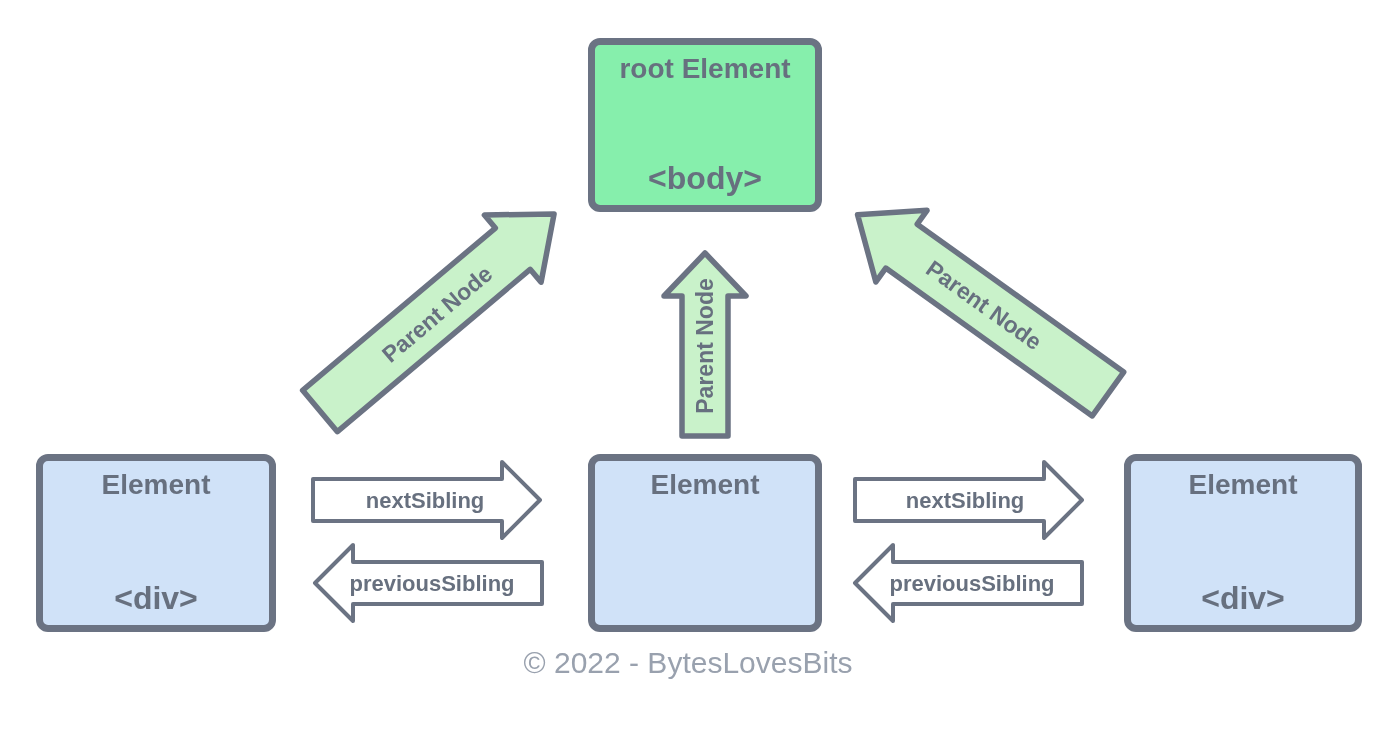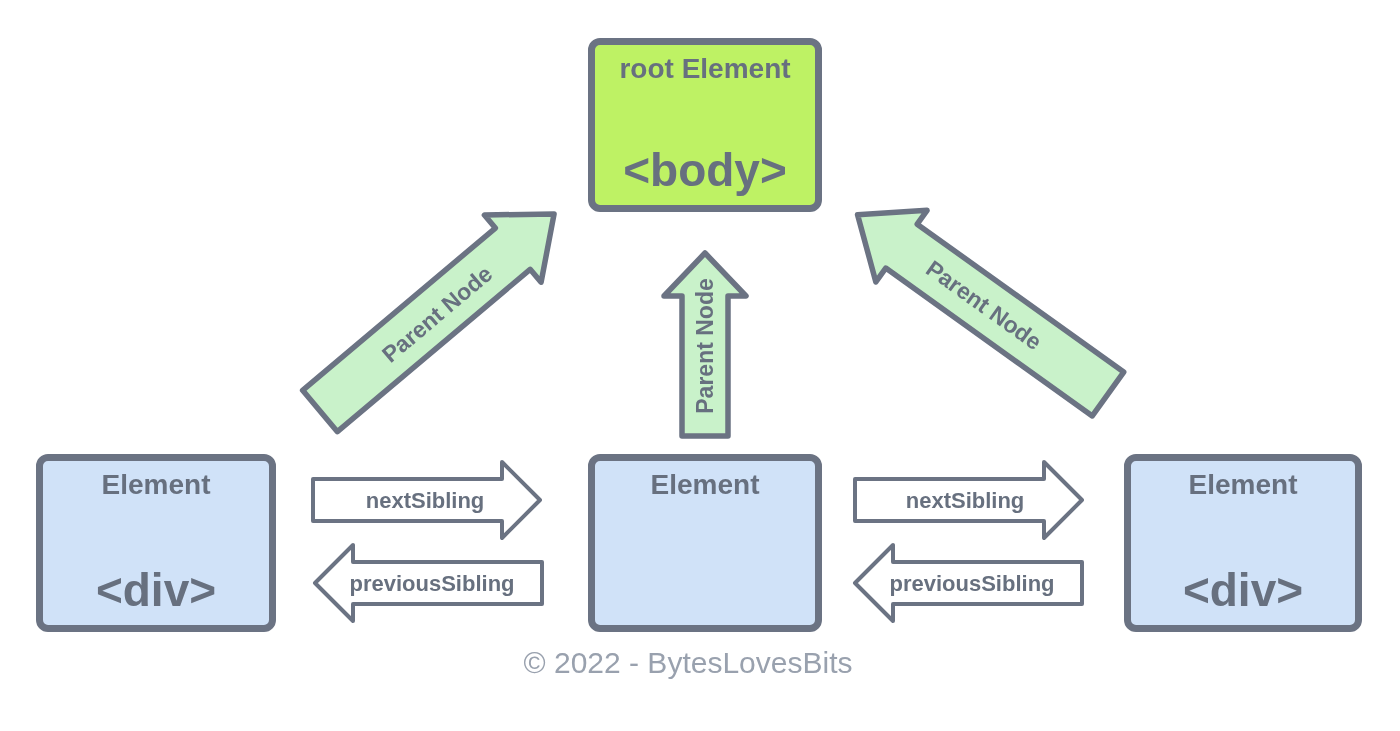--- a/index.html
+++ b/index.html
@@ -23,30 +23,30 @@
   .node {
     position: absolute;
     box-sizing: border-box;
     border: 7px solid #6b7383;
     border-radius: 12px;
     display: flex;
     flex-direction: column;
     justify-content: space-between;
     align-items: center;
   }
-  .node.parent-fill { background: #bef264; }
+  .node.parent-fill { background: #86efac; }
   .node.child-fill  { background: #d0e2f8; }
   .node-title {
     font-size: 28px;
     font-weight: bold;
     color: #67707f;
     margin-top: 8px;
   }
   .node-tag {
-    font-size: 46px;
+    font-size: 32px;
     font-weight: bold;
     color: #67707f;
     margin-bottom: 8px;
   }
   .green-arrow {
     fill: #c9f2ca;
     stroke: #6b7383;
     stroke-width: 5.5;
     stroke-linejoin: round;
   }

